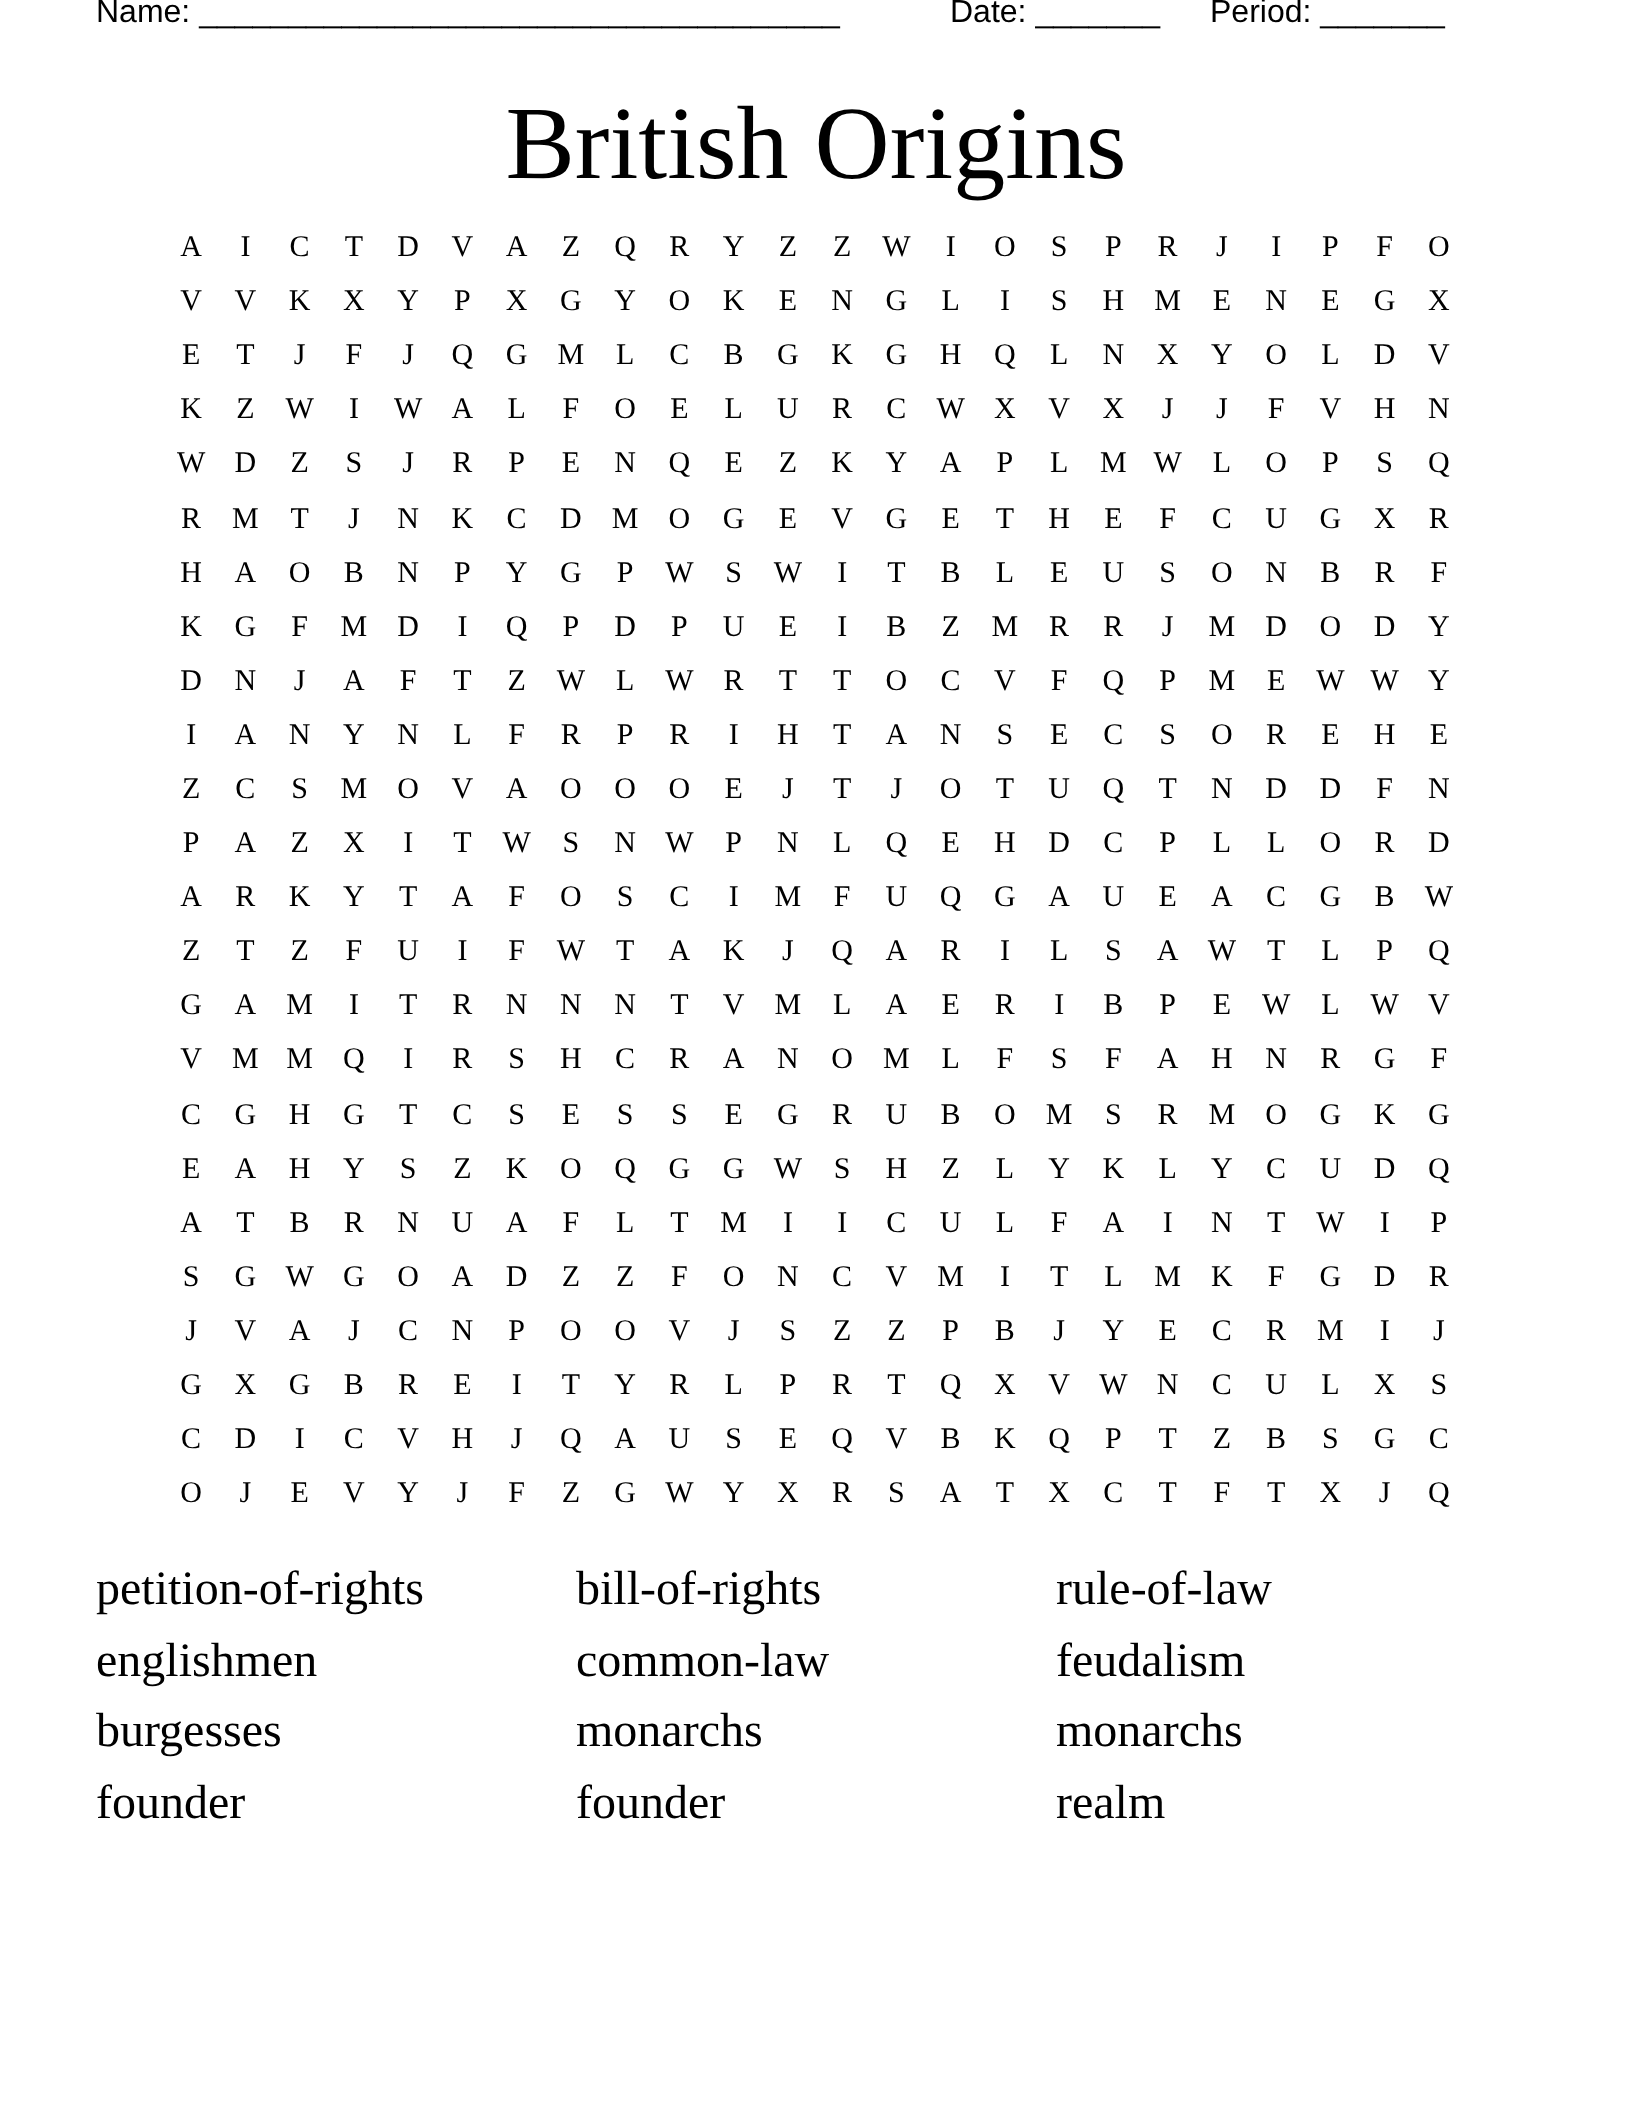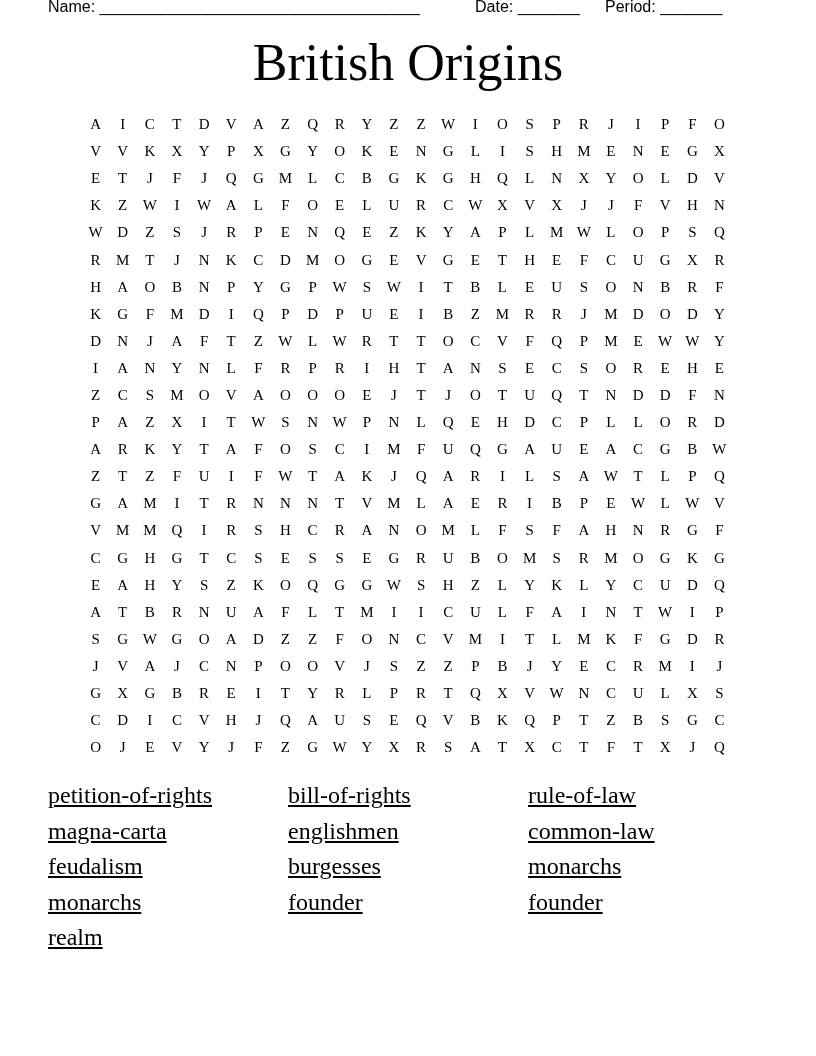--- a/index.html
+++ b/index.html
@@ -3,35 +3,35 @@
 <meta charset="utf-8">
 <style>
   html, body { margin: 0; padding: 0; background: #ffffff; }
   body { width: 816px; height: 1056px; position: relative; overflow: hidden; color: #000; }
   .header-line {
     position: absolute; top: -2px; left: 48px; width: 700px; height: 22px;
     font-family: "Liberation Sans", sans-serif; font-size: 16px; white-space: pre;
   }
   .header-line span { position: absolute; top: 0; }
   .title {
-    position: absolute; top: 30px; left: 0; width: 816px; text-align: center;
+    position: absolute; top: 40px; left: 0; width: 816px; text-align: center;
     font-family: "Liberation Serif", serif; font-size: 52px; line-height: 66px;
   }
   .grid {
     position: absolute; left: 82px; top: 111px;
     display: grid; grid-template-columns: repeat(24, 27.13px); grid-auto-rows: 27.1px;
     font-family: "Liberation Serif", serif; font-size: 15px;
   }
   .cell { display: flex; align-items: center; justify-content: center; }
   .words {
     position: absolute; left: 48px; top: 778px;
     display: grid; grid-template-columns: 240px 240px 240px; grid-auto-rows: 35.6px;
     font-family: "Liberation Serif", serif; font-size: 24px;
   }
-  .word { line-height: 35px; white-space: nowrap; text-decoration: underline; }
+  .word { line-height: 35px; white-space: nowrap; }
 </style>
 </head>
 <body>
 
 <div class="header-line">
   <span style="left:0">Name: ____________________________________</span>
   <span style="left:427px">Date: _______</span>
   <span style="left:557px">Period: _______</span>
 </div>
 
@@ -613,21 +613,20 @@
     <div class="cell">T</div>
     <div class="cell">X</div>
     <div class="cell">J</div>
     <div class="cell">Q</div>
   </div>
 
 <div class="words" id="words">
     <div class="word">petition-of-rights</div>
     <div class="word">bill-of-rights</div>
     <div class="word">rule-of-law</div>
-    <div class="word">magna-carta</div>
     <div class="word">englishmen</div>
     <div class="word">common-law</div>
     <div class="word">feudalism</div>
     <div class="word">burgesses</div>
     <div class="word">monarchs</div>
     <div class="word">monarchs</div>
     <div class="word">founder</div>
     <div class="word">founder</div>
     <div class="word">realm</div>
   </div>

